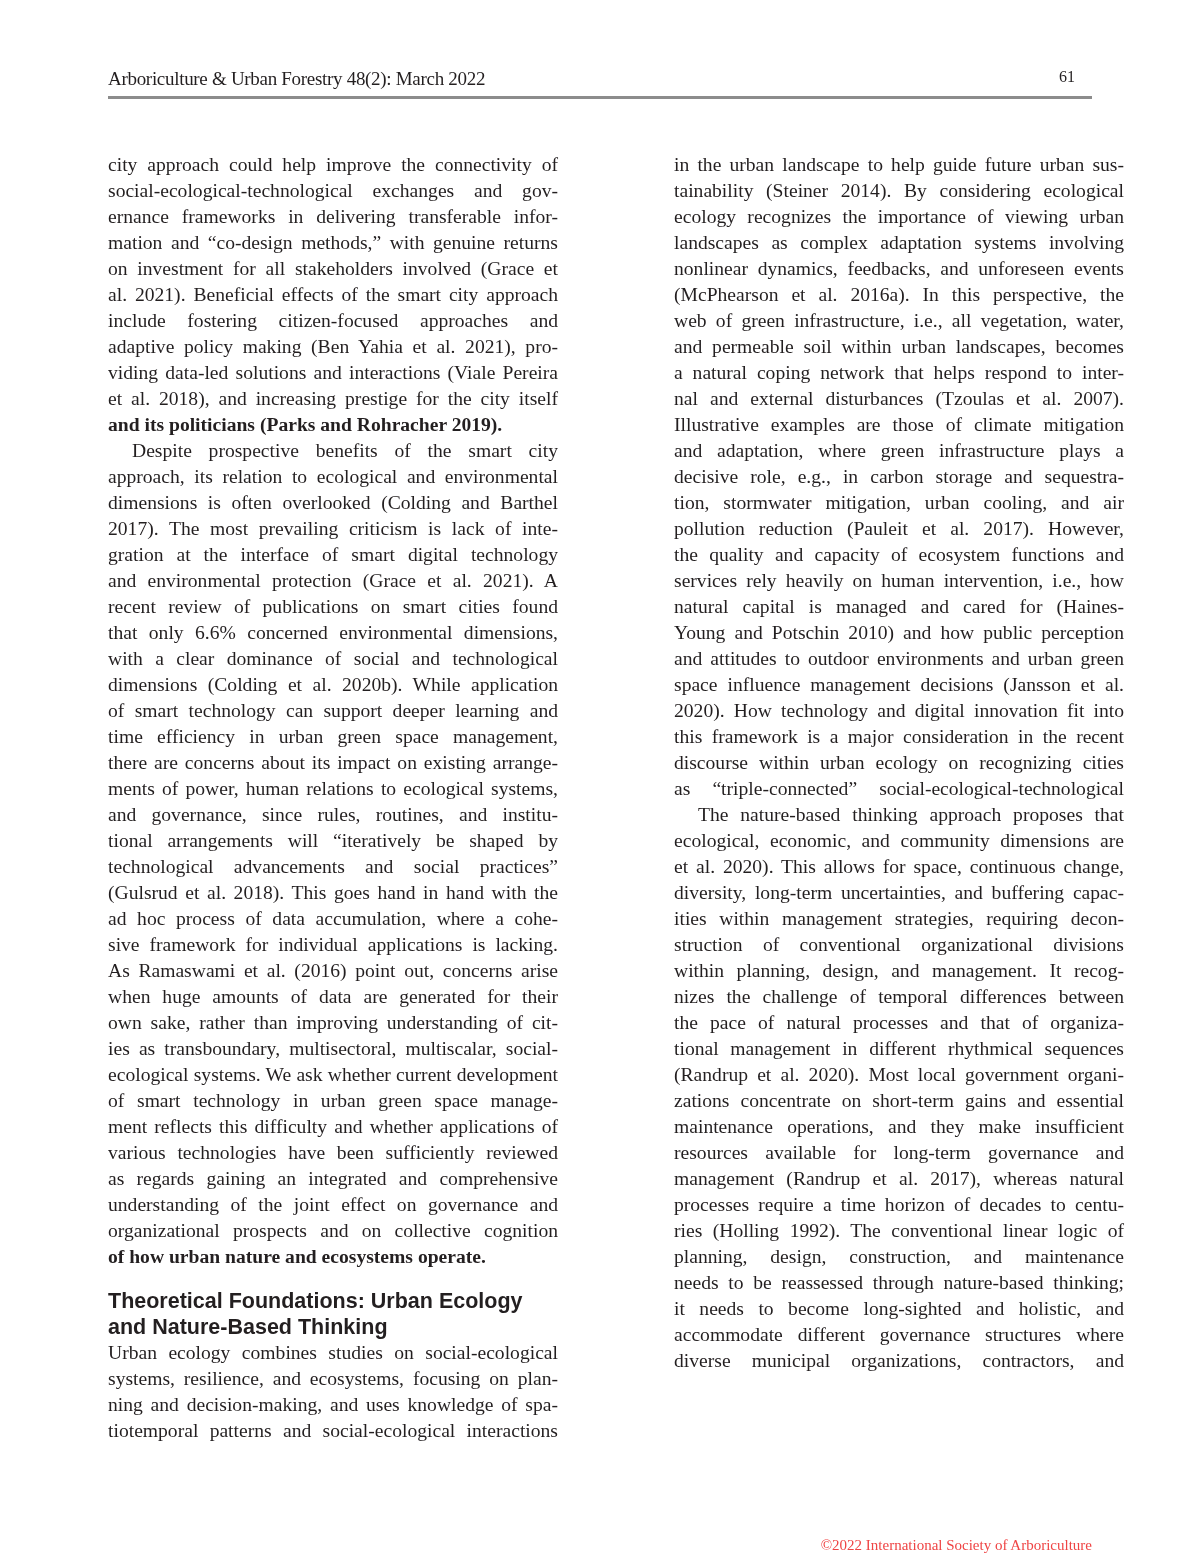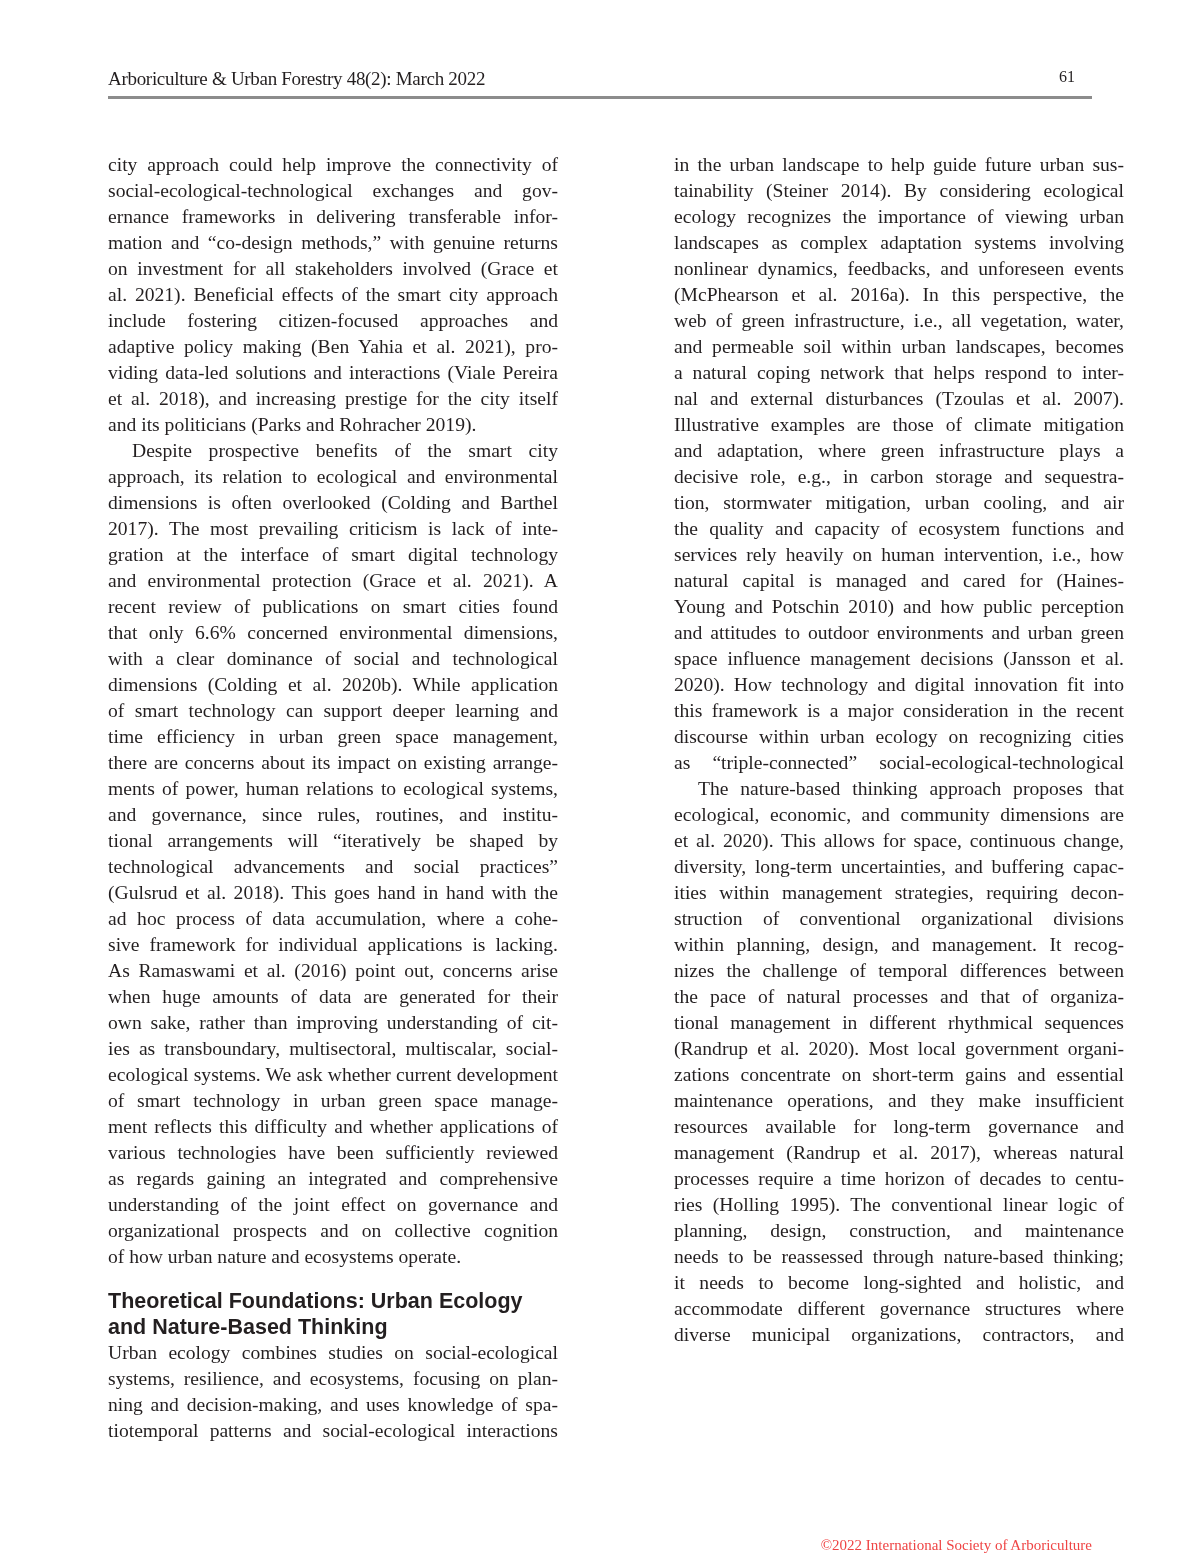--- a/index.html
+++ b/index.html
@@ -7,21 +7,21 @@
          font-family: "Liberation Serif", serif; color: #231f20; }
   .header { position: absolute; left: 108px; top: 68px; width: 984px; height: 30px; }
   .header .journal { position: absolute; left: 0; top: 0; font-size: 19px; letter-spacing: -0.3px; }
   .header .page-num { position: absolute; right: 17px; top: 0; font-size: 16px; }
   .header-rule { position: absolute; left: 108px; top: 96px; width: 984px; height: 3px; background: #8c8c8c; }
   .col { position: absolute; top: 152px; width: 450px; }
   .col.left { left: 108px; }
   .col.right { left: 674px; }
   .line { display: block; font-size: 19.6px; line-height: 26px; height: 26px; white-space: nowrap;
           text-align: justify; text-align-last: justify; }
-  .line.last { text-align-last: left; }
+  .line.last { text-align-last: left; font-weight: bold; }
   .line.indent { padding-left: 24px; }
   .heading { font-family: "Liberation Sans", sans-serif; font-weight: bold; font-size: 21.5px;
              line-height: 26px; color: #231f20; margin-top: 18px; }
   .heading .hl { display: block; height: 26px; white-space: nowrap; }
   .footer { position: absolute; right: 98px; top: 1497px; font-size: 15px; color: #ef4444; margin-top: 40px; }
 </style>
 </head>
 <body>
 
 <div class="header">
@@ -99,20 +99,21 @@
       <span class="line">nonlinear dynamics, feedbacks, and unforeseen events</span>
       <span class="line">(McPhearson et al. 2016a). In this perspective, the</span>
       <span class="line">web of green infrastructure, i.e., all vegetation, water,</span>
       <span class="line">and permeable soil within urban landscapes, becomes</span>
       <span class="line">a natural coping network that helps respond to inter-</span>
       <span class="line">nal and external disturbances (Tzoulas et al. 2007).</span>
       <span class="line">Illustrative examples are those of climate mitigation</span>
       <span class="line">and adaptation, where green infrastructure plays a</span>
       <span class="line">decisive role, e.g., in carbon storage and sequestra-</span>
       <span class="line">tion, stormwater mitigation, urban cooling, and air</span>
+      <span class="line">pollution reduction (Pauleit et al. 2017). However,</span>
       <span class="line">the quality and capacity of ecosystem functions and</span>
       <span class="line">services rely heavily on human intervention, i.e., how</span>
       <span class="line">natural capital is managed and cared for (Haines-</span>
       <span class="line">Young and Potschin 2010) and how public perception</span>
       <span class="line">and attitudes to outdoor environments and urban green</span>
       <span class="line">space influence management decisions (Jansson et al.</span>
       <span class="line">2020). How technology and digital innovation fit into</span>
       <span class="line">this framework is a major consideration in the recent</span>
       <span class="line">discourse within urban ecology on recognizing cities</span>
       <span class="line">as “triple-connected” social-ecological-technological</span>
@@ -127,21 +128,21 @@
       <span class="line">within planning, design, and management. It recog-</span>
       <span class="line">nizes the challenge of temporal differences between</span>
       <span class="line">the pace of natural processes and that of organiza-</span>
       <span class="line">tional management in different rhythmical sequences</span>
       <span class="line">(Randrup et al. 2020). Most local government organi-</span>
       <span class="line">zations concentrate on short-term gains and essential</span>
       <span class="line">maintenance operations, and they make insufficient</span>
       <span class="line">resources available for long-term governance and</span>
       <span class="line">management (Randrup et al. 2017), whereas natural</span>
       <span class="line">processes require a time horizon of decades to centu-</span>
-      <span class="line">ries (Holling 1995). The conventional linear logic of</span>
+      <span class="line">ries (Holling 1992). The conventional linear logic of</span>
       <span class="line">planning, design, construction, and maintenance</span>
       <span class="line">needs to be reassessed through nature-based thinking;</span>
       <span class="line">it needs to become long-sighted and holistic, and</span>
       <span class="line">accommodate different governance structures where</span>
       <span class="line">diverse municipal organizations, contractors, and</span>
     </div>
 </div>
 
 <div class="footer">©2022 International Society of Arboriculture</div>
 

